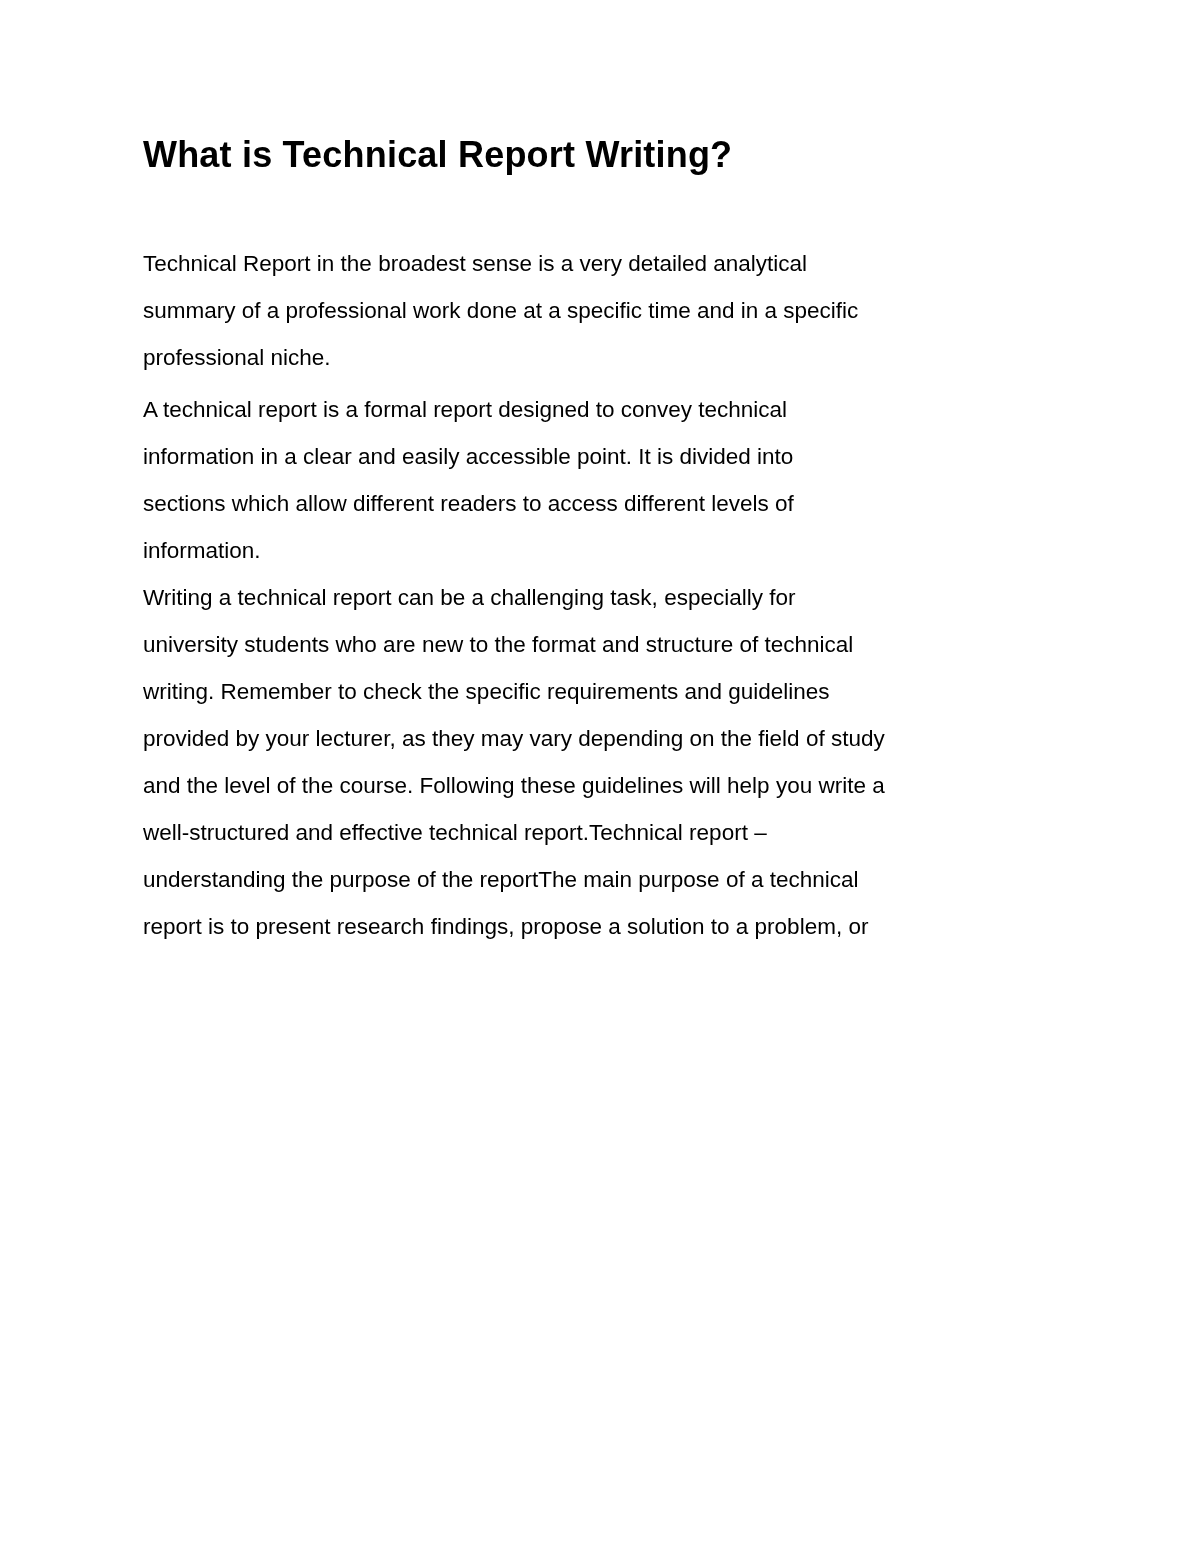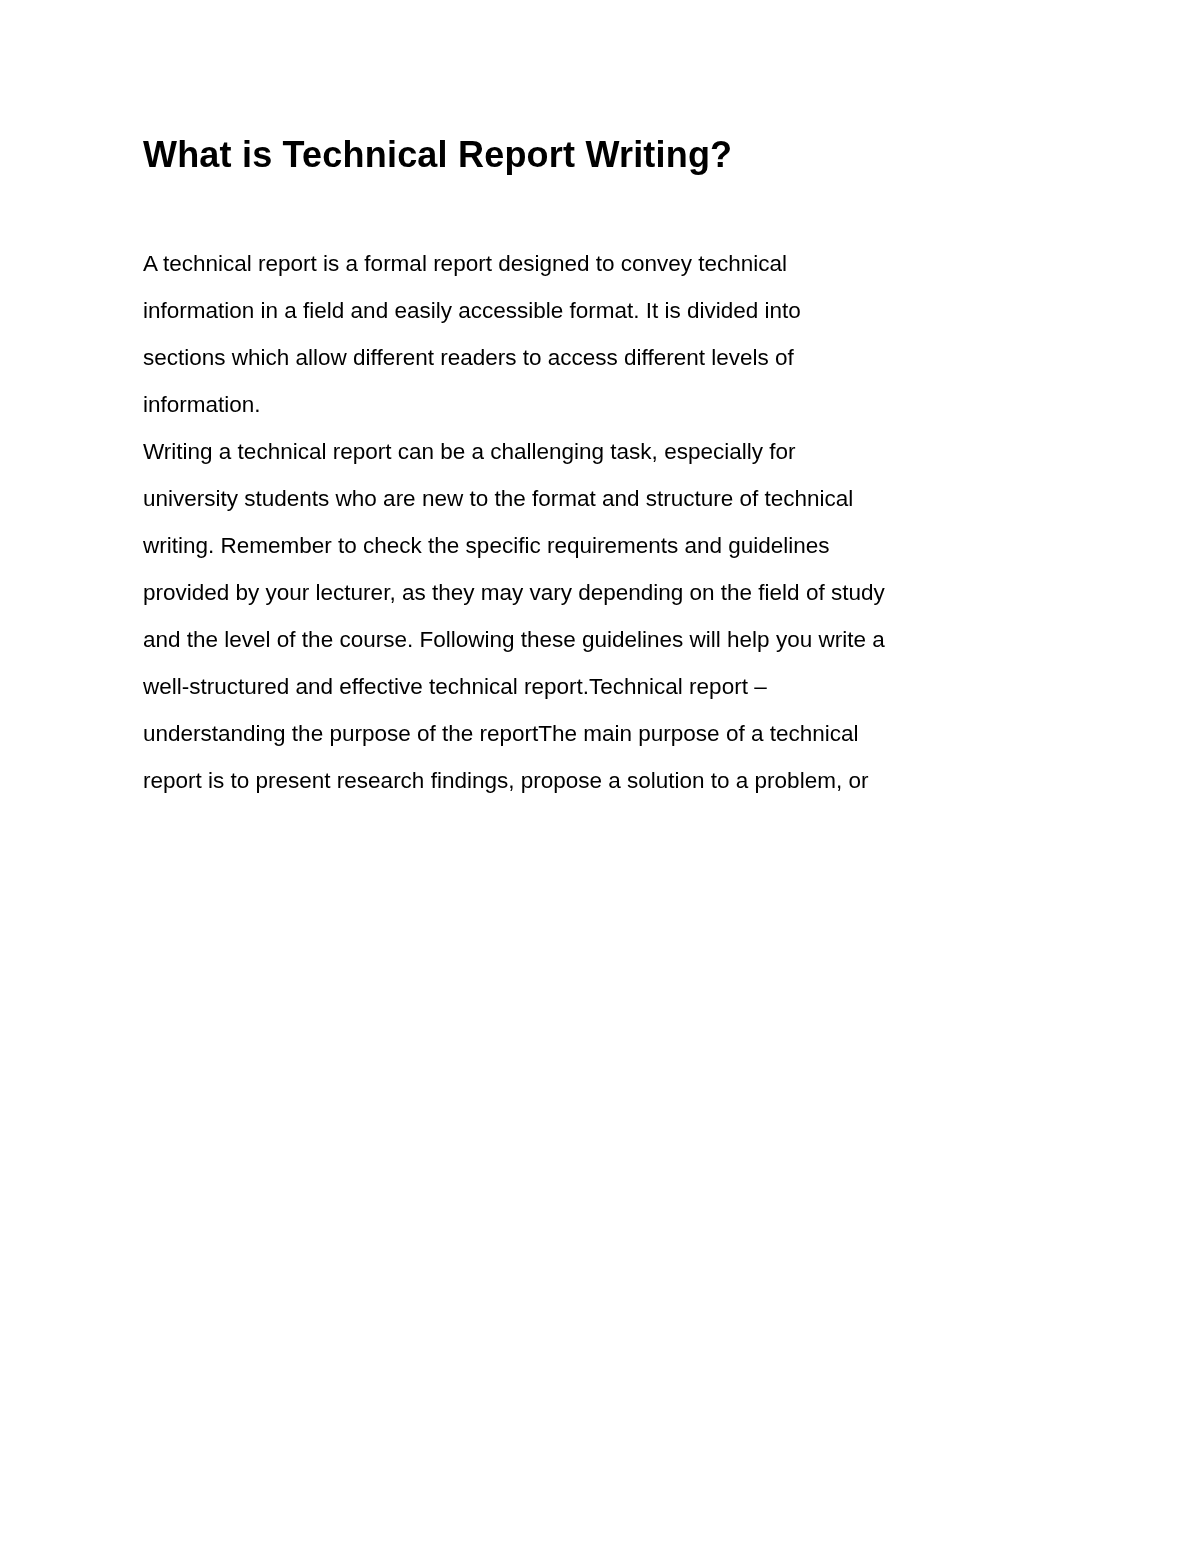--- a/index.html
+++ b/index.html
@@ -43,24 +43,27 @@
     font-weight: 700;
   }
 </style>
 </head>
 <body>
 
 <main class="page">
 
   <h1>What is Technical Report Writing?</h1>
 
+  <p class="gap-small">Technical Report in the broadest sense is a very detailed analytical
+summary of a professional work done at a specific time and in a specific
+professional niche.</p>
 
 
   <p>A technical report is a formal report designed to convey technical
-information in a field and easily accessible format. It is divided into
+information in a clear and easily accessible point. It is divided into
 sections which allow different readers to access different levels of
 information.</p>
 
 
 
   <p>Writing a technical report can be a challenging task, especially for
 university students who are new to the format and structure of technical
 writing. Remember to check the specific requirements and guidelines
 provided by your lecturer, as they may vary depending on the field of study
 and the level of the course. Following these guidelines will help you write a

